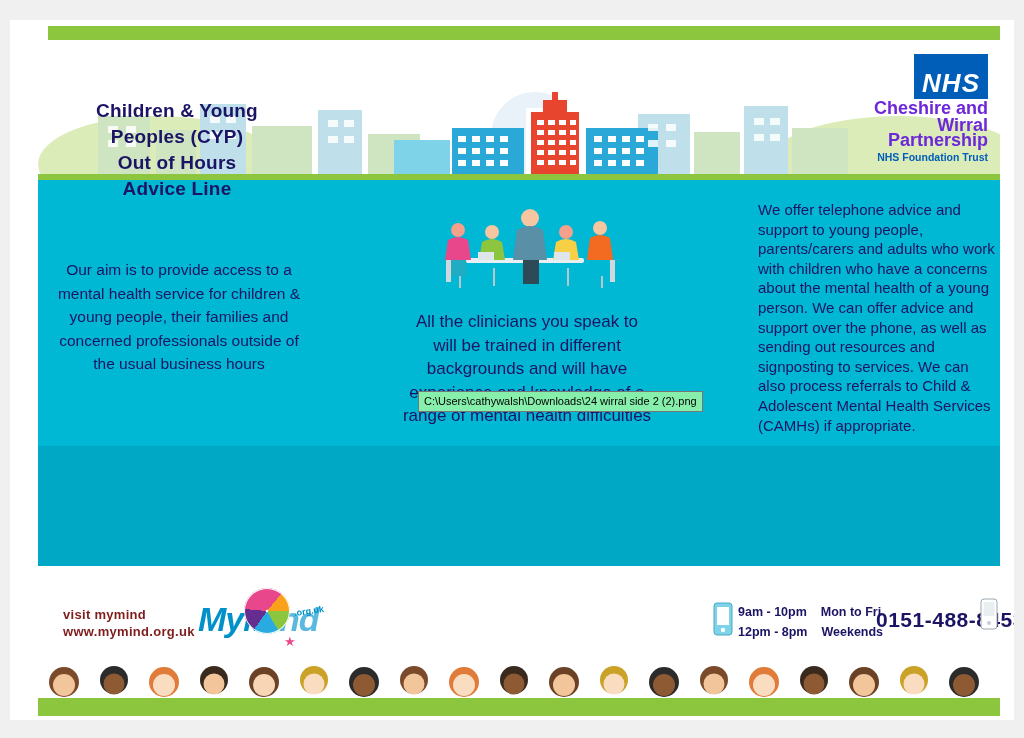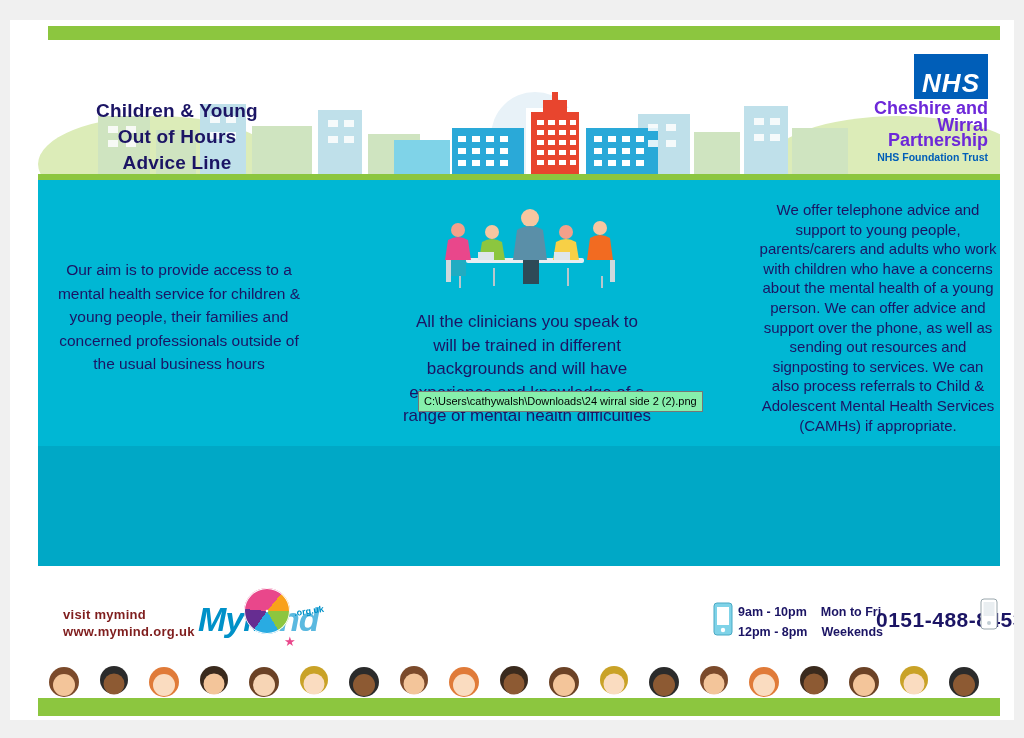--- a/index.html
+++ b/index.html
@@ -121,21 +121,20 @@
     font-size: 17px;
     line-height: 23.5px;
   }
 
   
   .right-para {
     position: absolute;
     left: 748px;
     top: 180px;
     width: 240px;
-    text-align: center;
     color: #1b1464;
     font-size: 15px;
     line-height: 19.6px;
   }
 
   
   .nhs {
     position: absolute;
     right: 26px;
     top: 34px;
@@ -421,20 +420,21 @@
         </g>
       </svg>
     </div>
 
     <div class="teal-top"></div>
     <div class="teal-bottom"></div>
     <div class="teal-strip"></div>
 
     <div class="headline">
       <div>Children &amp; Young</div>
+      <div>Peoples (CYP)</div>
       <div class="l4">Out of Hours</div>
       <div class="l5">Advice Line</div>
     </div>
 
     <div class="nhs">
       <div class="nhs-badge">NHS</div>
       <div class="nhs-l1">Cheshire and</div>
       <div class="nhs-l2">Wirral Partnership</div>
       <div class="nhs-l3">NHS Foundation Trust</div>
     </div>

